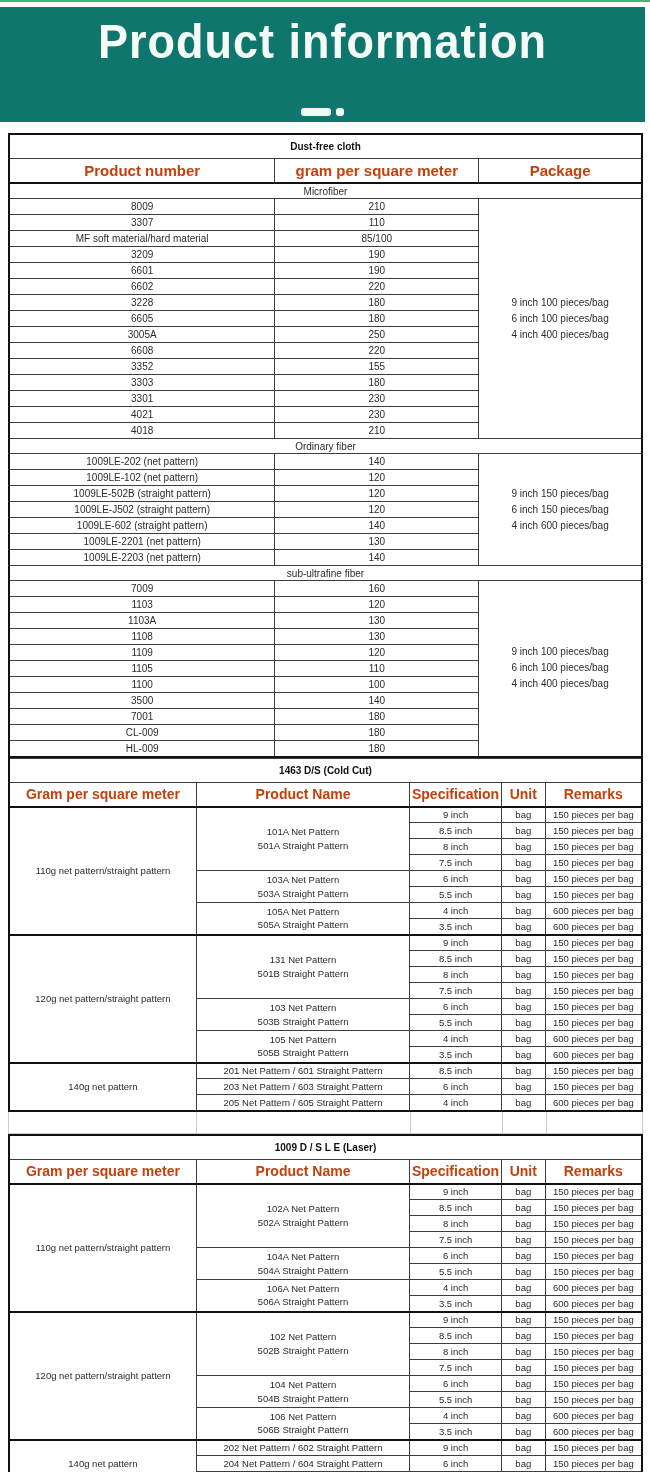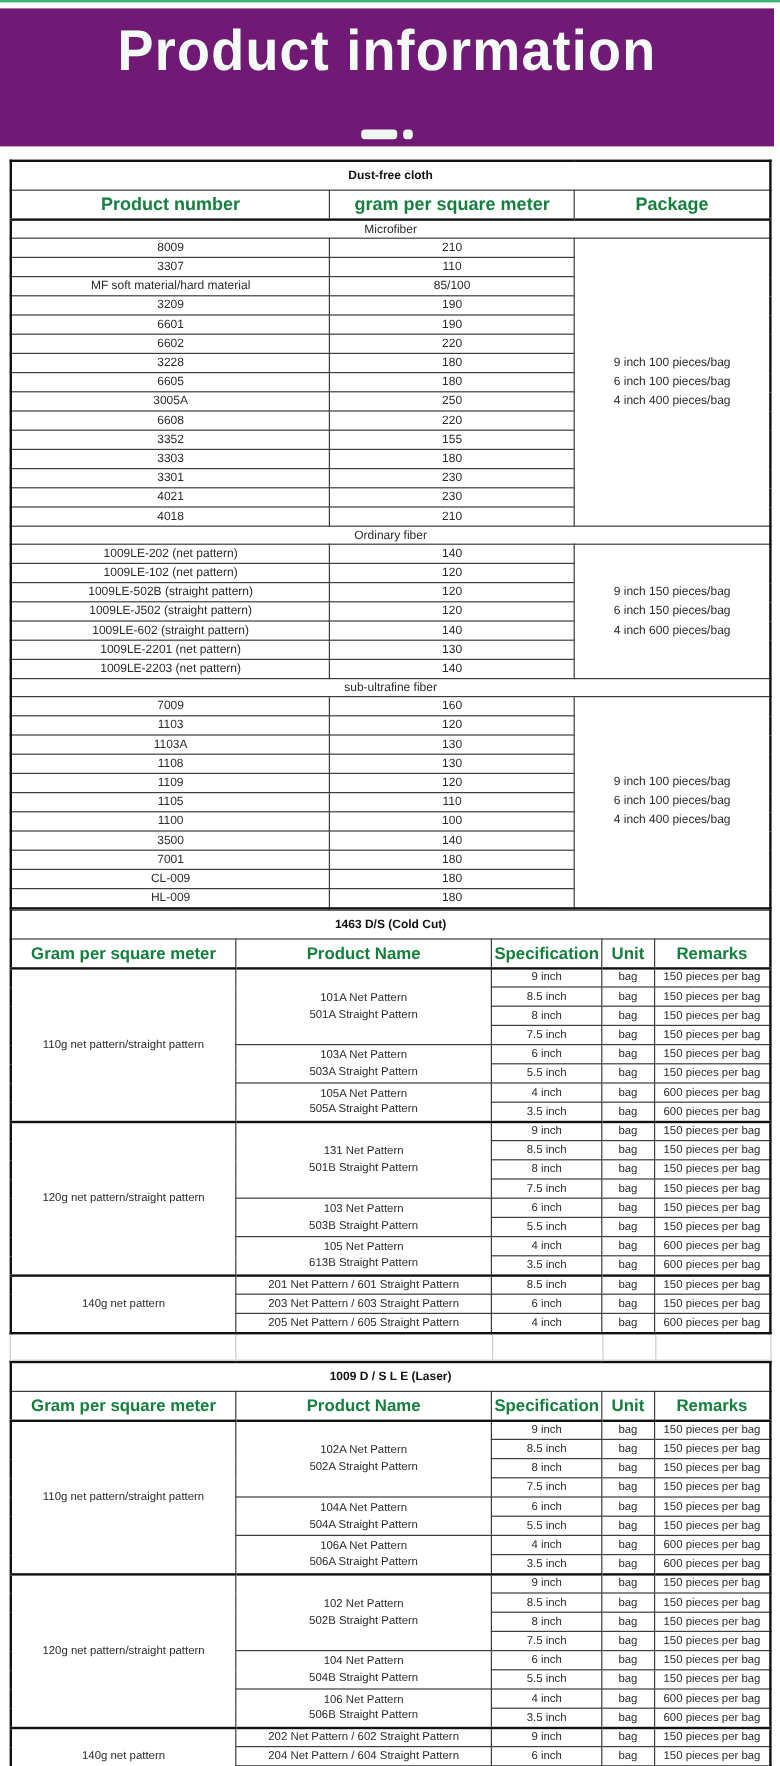--- a/index.html
+++ b/index.html
@@ -22,42 +22,42 @@
   .banner-underline { display:flex; align-items:center; gap:5px; margin-top:12px; }
   .dash { width:30px; height:8px; background:#eef8f1; border-radius:3px; }
   .dot  { width:8px;  height:8px; background:#eef8f1; border-radius:3px; }
 
   
   .sheet { margin:11px 7px 0 8px; }
   table { border-collapse:collapse; width:100%; table-layout:fixed; }
   .grid { border:2px solid #111; }
   td, th { border:1px solid #3d3d3d; text-align:center; vertical-align:middle; padding:0; overflow:hidden; }
   tr.title-row td { font-size:10px; font-weight:bold; height:23px; color:#111; }
-  tr.head-row th  { font-size:15px; font-weight:bold; height:23px; color:#15803d; border-bottom:2px solid #111; }
+  tr.head-row th  { font-size:15px; font-weight:bold; height:23px; color:#c2410c; border-bottom:2px solid #111; }
   .spec tr.head-row th { font-size:14px; }
   tr.section-row td { font-size:10px; height:14px; color:#2b2b2b; }
   tr.data-row { height:16px; }
   tr.data-row td { font-size:10px; color:#2b2b2b; white-space:nowrap; }
   .c-pack { font-size:10px; }
   .pack-block { display:inline-block; text-align:left; line-height:1.6; }
   .name-cell div { font-size:9.5px; line-height:1.4; white-space:nowrap; }
   .gram-cell { font-size:9.5px; }
   .spec tr.data-row td { font-size:9.5px; }
   tr.group-start td { border-top:2px solid #111; }
 
   
   .table-gap { position:relative; height:21px; margin:0 7px 0 8px; border-bottom:1px solid #cccccc; }
   .table-gap .vline { position:absolute; top:0; bottom:0; width:1px; background:#cccccc; }
 </style>
 </head>
 <body>
 
 <div class="top-line" style="background: rgb(60, 184, 116);"></div>
 
-<div class="banner" style="background: #701a75; gap: 32px;">
+<div class="banner" style="background: #0f766e; gap: 32px;">
   <div class="banner-title">Product information</div>
   <div class="banner-underline">
     <span class="dash" style="background: rgb(238, 248, 241);"></span>
     <span class="dot" style="background: rgb(238, 248, 241);"></span>
   </div>
 </div>
 
 <div class="sheet">
 
   <table class="grid cloth">
@@ -329,21 +329,21 @@
           <td>150 pieces per bag</td>
         </tr>
         <tr class="data-row">
           <td>5.5 inch</td>
           <td>bag</td>
           <td>150 pieces per bag</td>
         </tr>
         <tr class="data-row">
           <td class="name-cell" rowspan="2">
             <div>105 Net Pattern</div>
-            <div>613B Straight Pattern</div>
+            <div>505B Straight Pattern</div>
           </td>
           <td>4 inch</td>
           <td>bag</td>
           <td>600 pieces per bag</td>
         </tr>
         <tr class="data-row">
           <td>3.5 inch</td>
           <td>bag</td>
           <td>600 pieces per bag</td>
         </tr>

